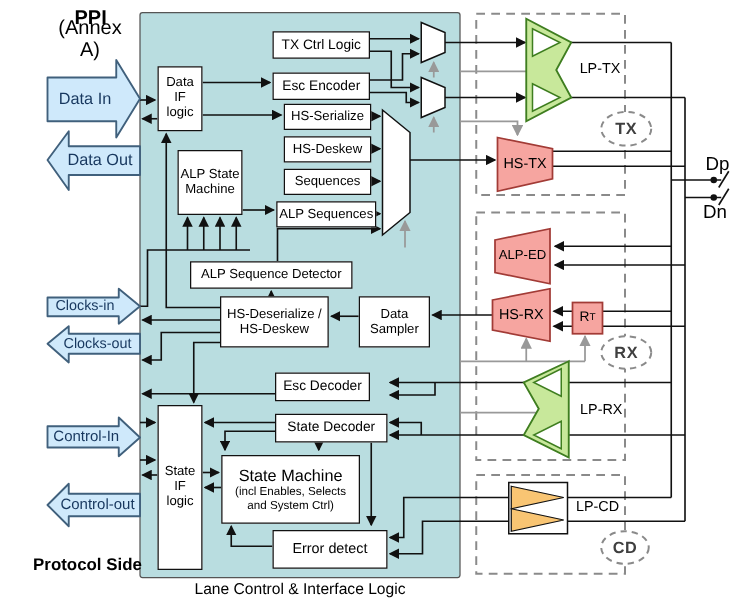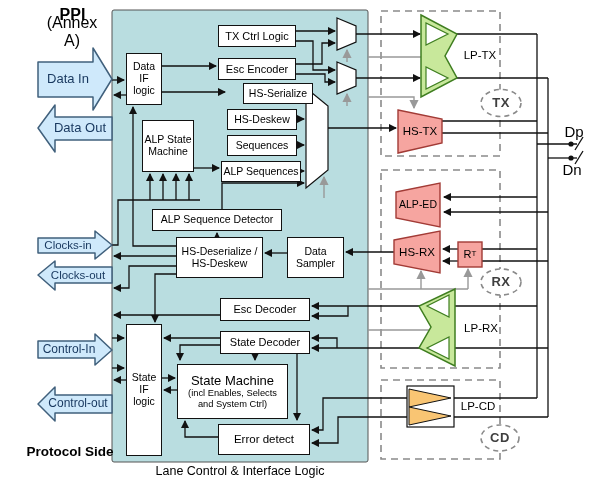--- a/index.html
+++ b/index.html
@@ -176,30 +176,30 @@
 
   <div class="lbl navy abs" style="left:40px;top:71px;width:56px;height:16px;font-size:13px;">Data In</div>
   <div class="lbl navy abs" style="left:50px;top:120px;width:60px;height:16px;font-size:13px;">Data Out</div>
   <div class="lbl navy abs" style="left:40px;top:239px;width:56px;height:13px;font-size:11.5px;">Clocks-in</div>
   <div class="lbl navy abs" style="left:48px;top:269px;width:60px;height:13px;font-size:11.5px;">Clocks-out</div>
   <div class="lbl navy abs" style="left:40px;top:343px;width:58px;height:14px;font-size:12px;">Control-In</div>
   <div class="lbl navy abs" style="left:46px;top:397px;width:64px;height:14px;font-size:12px;">Control-out</div>
 
   <div class="blk" style="left:218px;top:25px;width:78px;height:22px;font-size:11px;">TX Ctrl Logic</div>
   <div class="blk" style="left:218px;top:58px;width:78px;height:22px;font-size:11px;">Esc Encoder</div>
-  <div class="blk" style="left:243px;top:83px;width:70px;height:21px;">HS-Serialize</div>
+  <div class="blk" style="left:227px;top:83px;width:70px;height:21px;">HS-Serialize</div>
   <div class="blk" style="left:227px;top:109px;width:70px;height:21px;">HS-Deskew</div>
   <div class="blk" style="left:227px;top:135px;width:70px;height:21px;">Sequences</div>
   <div class="blk" style="left:221px;top:161px;width:80px;height:21px;">ALP Sequences</div>
   <div class="blk" style="left:126px;top:53px;width:36px;height:52px;">Data IF logic</div>
   <div class="blk" style="left:142px;top:120px;width:52px;height:52px;">ALP State Machine</div>
   <div class="blk" style="left:152px;top:209px;width:130px;height:22px;">ALP Sequence Detector</div>
   <div class="blk" style="left:176px;top:237px;width:87px;height:41px;">HS-Deserialize / HS-Deskew</div>
   <div class="blk" style="left:287px;top:237px;width:57px;height:41px;">Data Sampler</div>
-  <div class="blk" style="left:220px;top:298px;width:90px;height:23px;font-size:11px;">Esc Decoder</div>
+  <div class="blk" style="left:220px;top:298px;width:76px;height:23px;font-size:11px;">Esc Decoder</div>
   <div class="blk" style="left:220px;top:331px;width:90px;height:23px;font-size:11px;">State Decoder</div>
   <div class="blk smbox" style="left:177px;top:364px;width:111px;height:55px;align-items:center;">
     <span class="smtitle">State Machine</span>
     <span class="smsub">(incl Enables, Selects</span>
     <span class="smsub">and System Ctrl)</span>
   </div>
   <div class="blk" style="left:218px;top:424px;width:92px;height:31px;font-size:11.5px;">Error detect</div>
   <div class="blk" style="left:126px;top:324px;width:36px;height:132px;">State IF logic</div>
 
   <div class="lbl abs" style="left:460px;top:48px;width:40px;height:14px;font-size:11.5px;">LP-TX</div>

